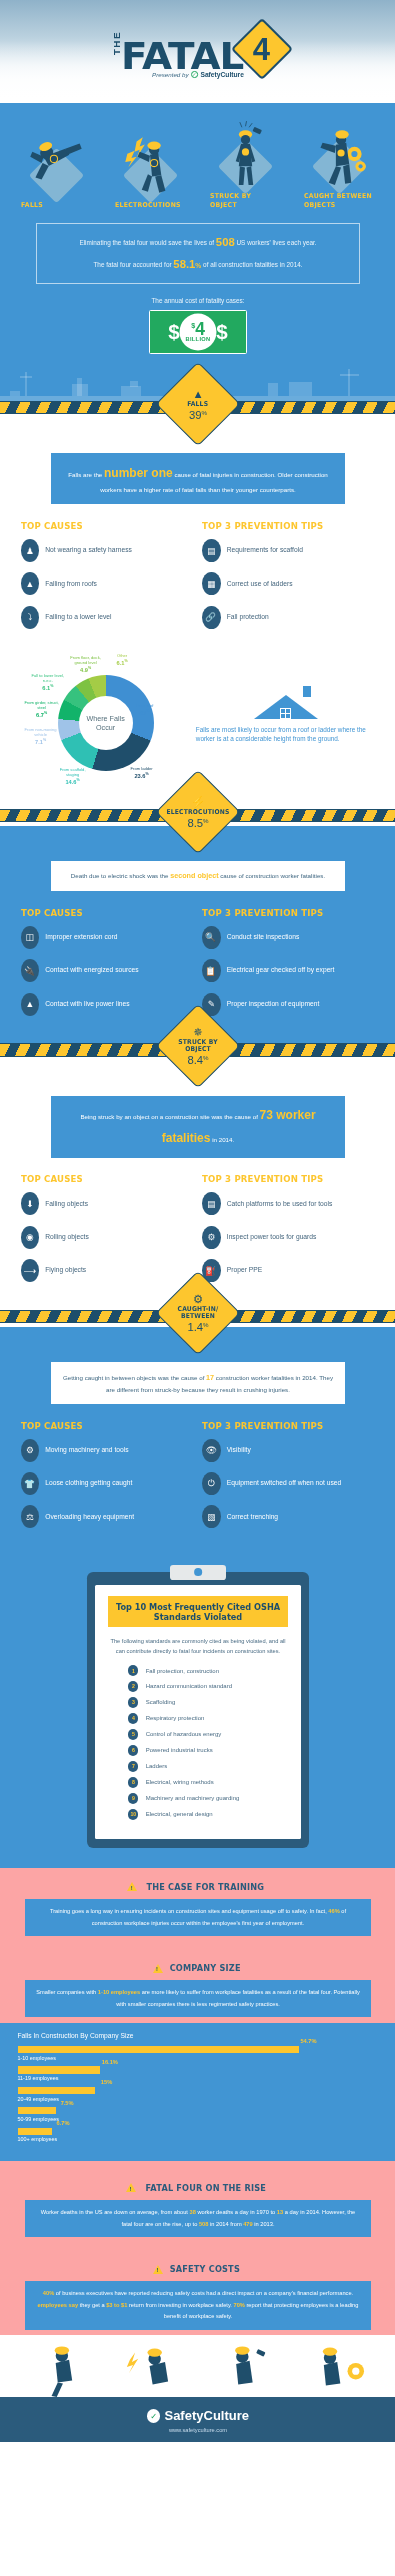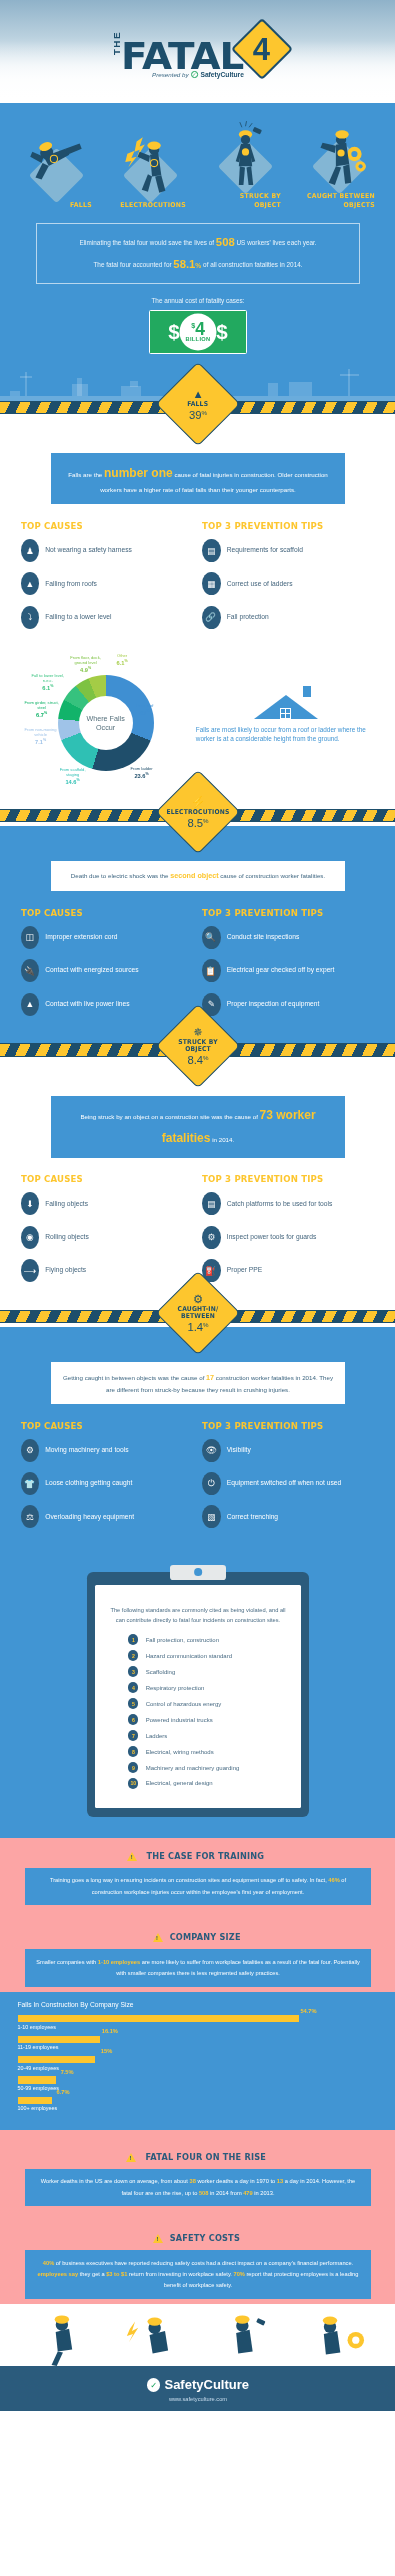--- a/index.html
+++ b/index.html
@@ -30,21 +30,21 @@
   .diamond4 span{transform:rotate(-45deg);font-size:31px;font-weight:bold;color:#1d4e6b;line-height:1;}
   .presented{position:absolute;left:50%;transform:translateX(-50%);bottom:25px;
     font-size:6.2px;font-style:italic;color:#3b6884;display:flex;align-items:center;gap:2.6px;white-space:nowrap;}
   .sc-tick{width:6.7px;height:6.7px;border-radius:50%;background:#fff;border:0.8px solid #17a25a;
     color:#17a25a;font-size:4.6px;display:inline-flex;align-items:center;justify-content:center;font-style:normal;}
   .sc-name{font-style:normal;font-weight:bold;color:#1d4e6b;font-size:6.7px;}
 
   
   .blue{background:#4195d3;color:#fff;position:relative;}
   .hazard-row{display:flex;justify-content:space-around;align-items:flex-end;padding:9.3px 9.3px 0;}
-  .hz{width:77px;text-align:right;position:relative;}
+  .hz{width:77px;text-align:left;position:relative;}
   .hz-art{height:77px;position:relative;display:flex;align-items:flex-end;justify-content:center;}
   .hz-badge{position:absolute;bottom:3.1px;left:50%;margin-left:-19.6px;width:39px;height:39px;
     background:#8fbcd4;transform:rotate(45deg);border-radius:3.1px;opacity:.85;}
   .hz-figure{position:relative;z-index:2;}
   .hz-label{color:#fdc62e;font-weight:bold;font-size:6.7px;letter-spacing:0.3px;line-height:1.25;
     margin-top:3.1px;font-family:"DejaVu Sans", sans-serif;transform:scaleX(.92);}
 
   .stat-box{border:0.5px solid #b8d7ee;margin:13.4px 36px 0;padding:7.2px 8.2px;text-align:center;
     font-size:6.4px;line-height:2;color:#eaf4fb;}
   .big-y{color:#fdc62e;font-size:11.3px;font-weight:bold;vertical-align:-1px;}
@@ -541,20 +541,21 @@
             <span class="itxt">Correct trenching</span>
           </div>
       </div>
     </div>
   </div>
 
   <div class="clip-sec">
     <div class="clipboard">
       <div class="clip-top"></div>
       <div class="clip-paper">
+        <div class="clip-title">Top 10 Most Frequently Cited OSHA Standards Violated</div>
         <div class="clip-sub">The following standards are commonly cited as being violated, and all can contribute directly to fatal four incidents on construction sites.</div>
         <div id="osha-list">
             <div class="clip-li">
               <span class="clip-n">1</span>
               <span class="clip-t">Fall protection, construction</span>
             </div>
             <div class="clip-li">
               <span class="clip-n">2</span>
               <span class="clip-t">Hazard communication standard</span>
             </div>

